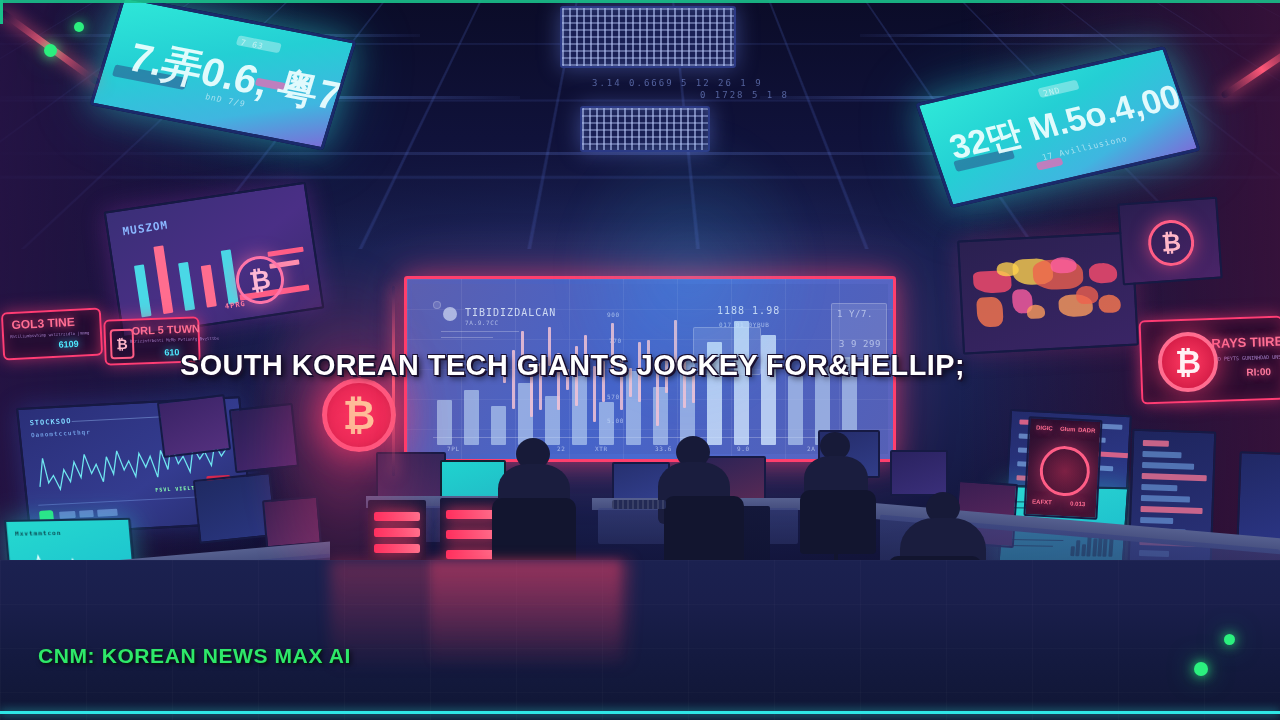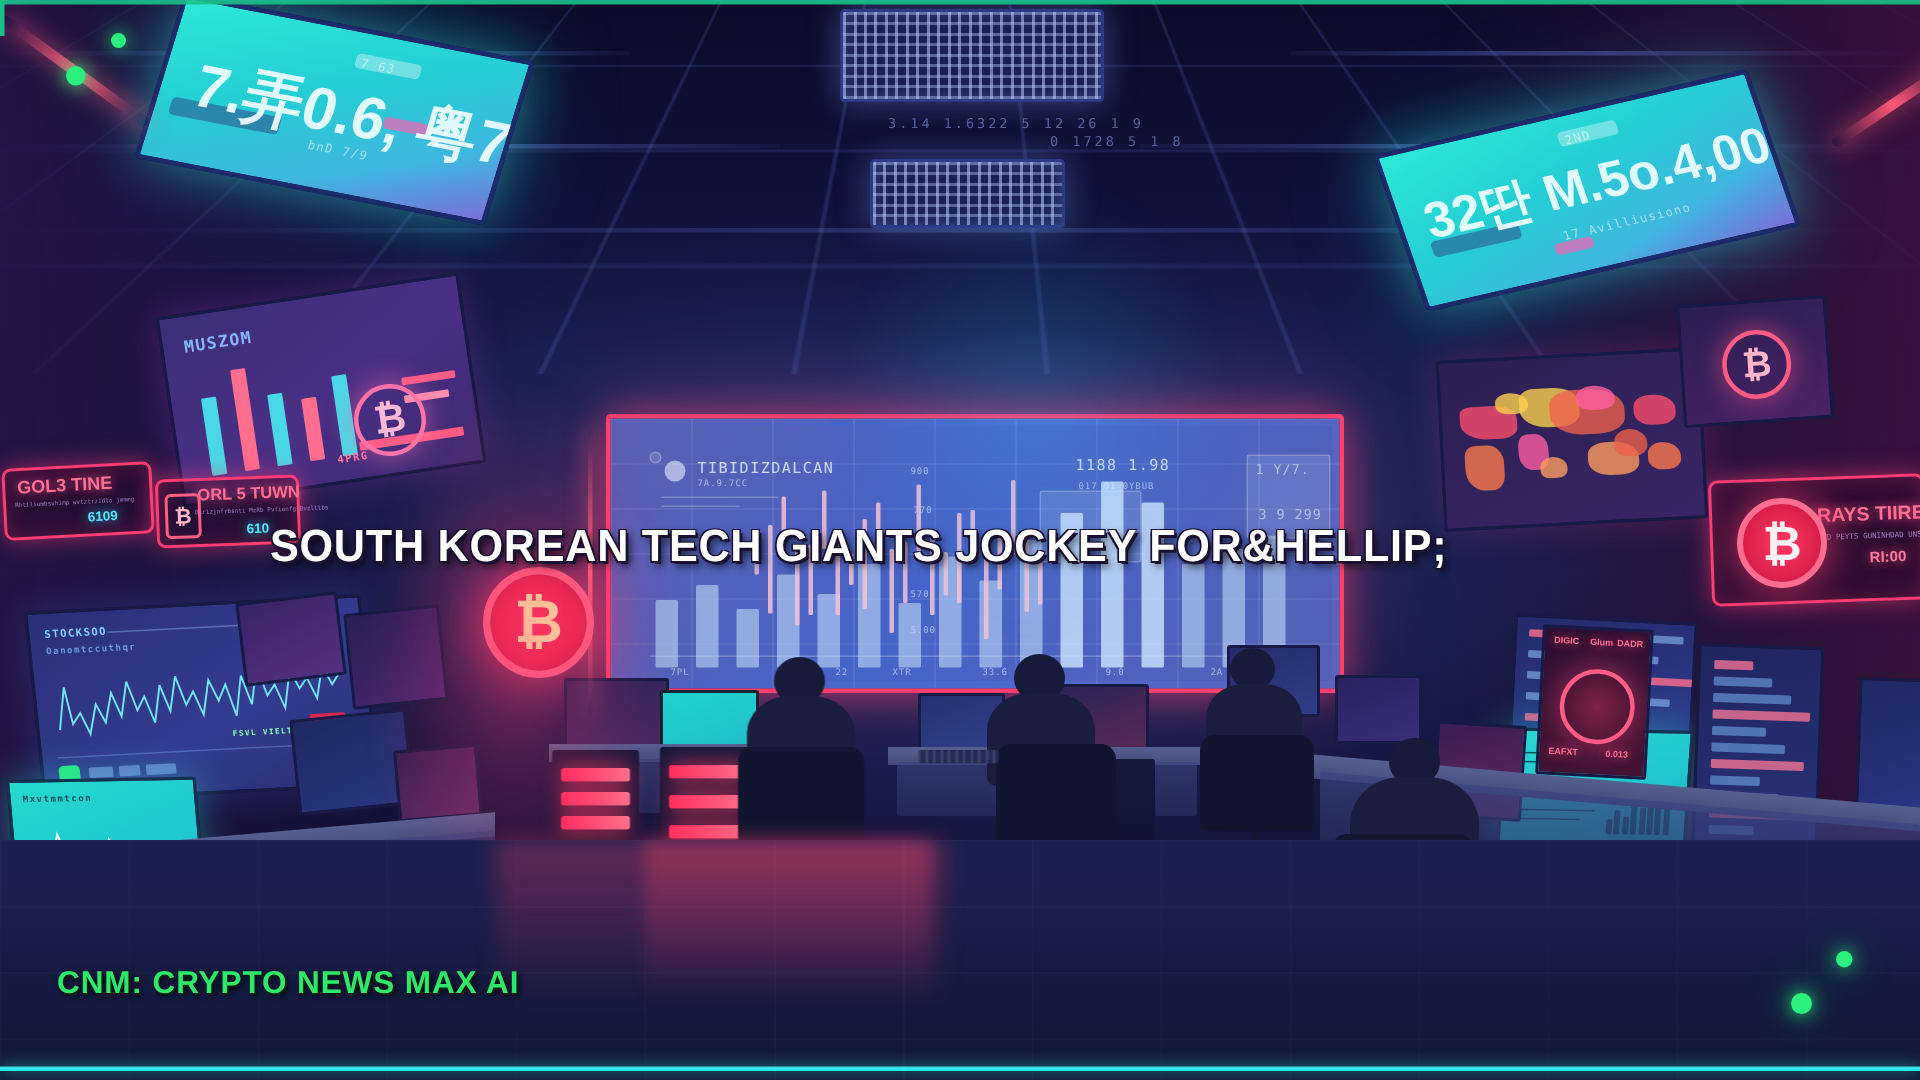--- a/index.html
+++ b/index.html
@@ -244,21 +244,21 @@
 
   <div class="ceiling"></div>
   <div class="ceil-grid"></div>
   <div class="ceil-beam" style="left:0;top:34px;width:420px;"></div>
   <div class="ceil-beam" style="left:860px;top:34px;width:420px;"></div>
   <div class="ceil-beam" style="left:0;top:96px;width:520px;"></div>
   <div class="ceil-beam" style="left:760px;top:96px;width:520px;"></div>
   <div class="ceil-beam" style="left:0;top:152px;width:1280px;opacity:.5;"></div>
   <div class="led-panel" style="left:560px;top:6px;width:172px;height:58px;"></div>
   <div class="led-panel" style="left:580px;top:106px;width:126px;height:42px;"></div>
-  <div class="ceil-digits" style="left:592px;top:78px;">3.14 1.6322  5 12 26 1 9</div>
+  <div class="ceil-digits" style="left:592px;top:78px;">3.14 0.6669  5 12 26 1 9</div>
   <div class="ceil-digits" style="left:700px;top:90px;">0 1728 5 1 8</div>
 
   <div class="wall-l"></div>
   <div class="wall-r"></div>
 
   <div class="mainwall">
     <div class="mw-inner"></div>
     <div class="mw-grid"></div>
 
     <div class="mw-panel" style="left:26px;top:22px;width:6px;height:6px;border-radius:50%;"></div>
@@ -569,15 +569,15 @@
 
   <div class="edge-top"></div>
   <div class="edge-left"></div>
   <div class="edge-bottom"></div>
   <div class="gdot" style="left:44px;top:44px;width:13px;height:13px;"></div>
   <div class="gdot" style="left:74px;top:22px;width:10px;height:10px;"></div>
   <div class="gdot" style="left:1194px;top:662px;width:14px;height:14px;"></div>
   <div class="gdot" style="left:1224px;top:634px;width:11px;height:11px;"></div>
 
   <div class="headline">SOUTH KOREAN TECH GIANTS JOCKEY FOR&amp;HELLIP;</div>
-  <div class="brand">CNM: CRYPTO NEWS MAX AI</div>
+  <div class="brand">CNM: KOREAN NEWS MAX AI</div>
 
 </div>
 
 </body></html>

